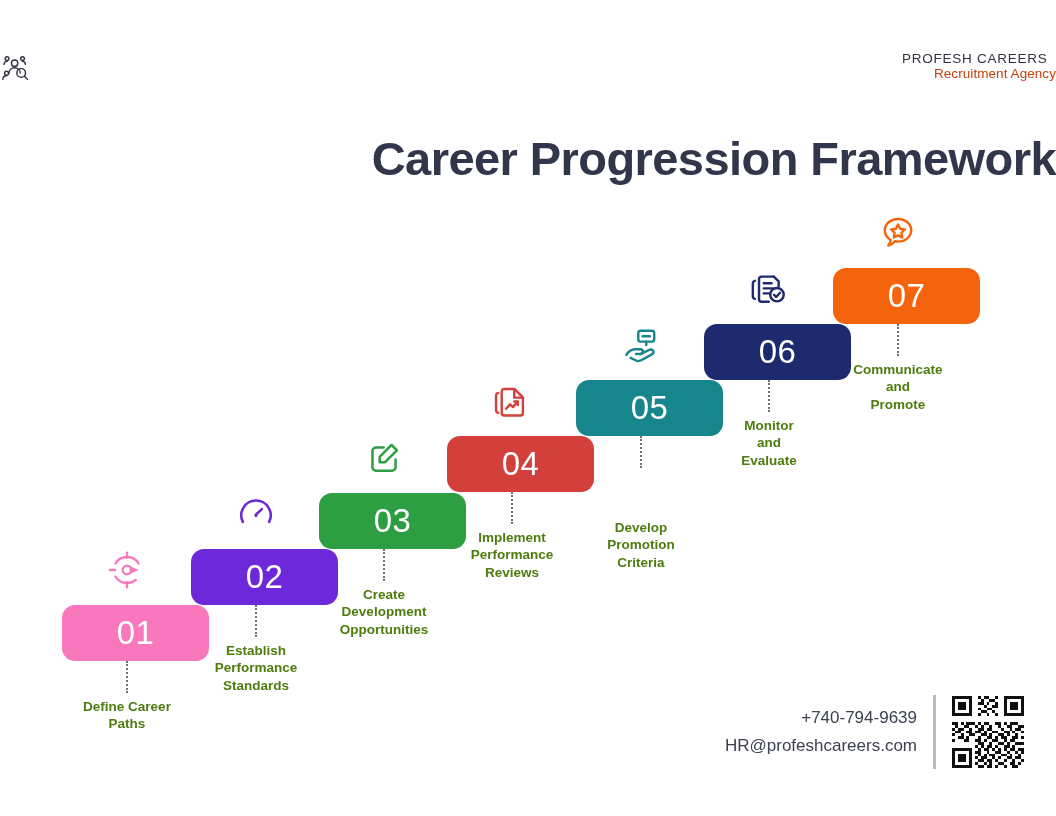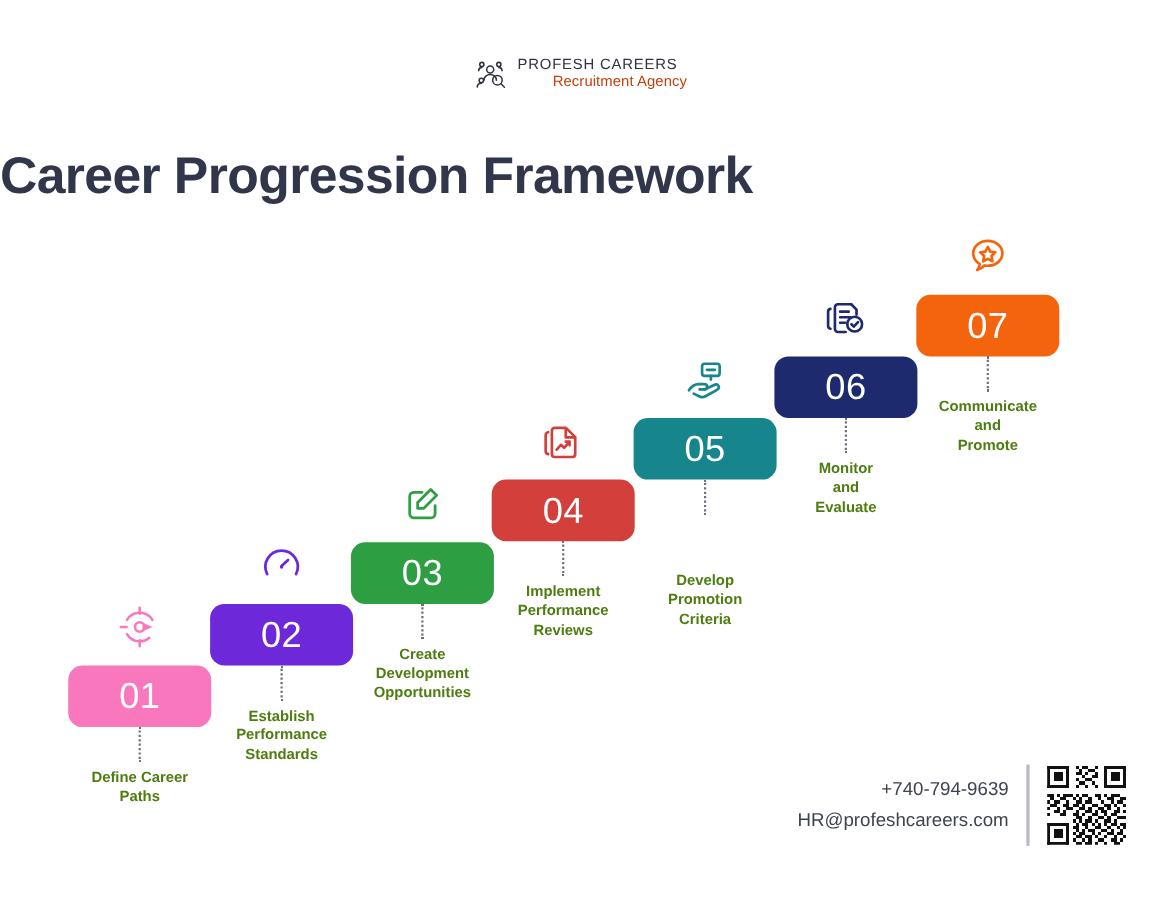--- a/index.html
+++ b/index.html
@@ -9,41 +9,41 @@
     font-family:"Liberation Sans", sans-serif;
     position:relative;
     overflow:hidden;
     color:#2f3241;
   }
   .page{position:absolute;inset:0;}
 
   
   .logo{
     position:absolute;left:0;right:0;top:52px;
-    display:flex;align-items:center;justify-content:center;gap:9px;
+    display:flex;align-items:center;justify-content:space-between;gap:9px;
   }
   .logo-mark{width:30px;height:30px;display:block;flex:none;}
   .logo-text{display:flex;flex-direction:column;line-height:1.08;}
   .logo-line1{font-size:13.5px;letter-spacing:.055em;color:#2f3241;font-weight:400;}
   .logo-line2{font-size:13.5px;letter-spacing:.005em;color:#c2410c;font-weight:400;padding-left:32px;}
 
   
   .title{
     position:absolute;left:0;right:0;top:131px;
-    text-align:left;
+    text-align:right;
     font-size:47px;font-weight:bold;letter-spacing:-0.012em;
     color:#32364a;
   }
 
   
   .stairs{position:absolute;left:0;top:0;width:1056px;height:816px;}
   .step{position:absolute;}
   .bar{
     position:absolute;
-    width:130px;height:56px;
+    width:147px;height:56px;
     border-radius:13px;
     display:flex;align-items:center;justify-content:center;
     color:#ffffff;
     font-size:33px;
     letter-spacing:.01em;
     font-weight:400;
   }
   .step-icon{
     position:absolute;
     width:42px;height:42px;

